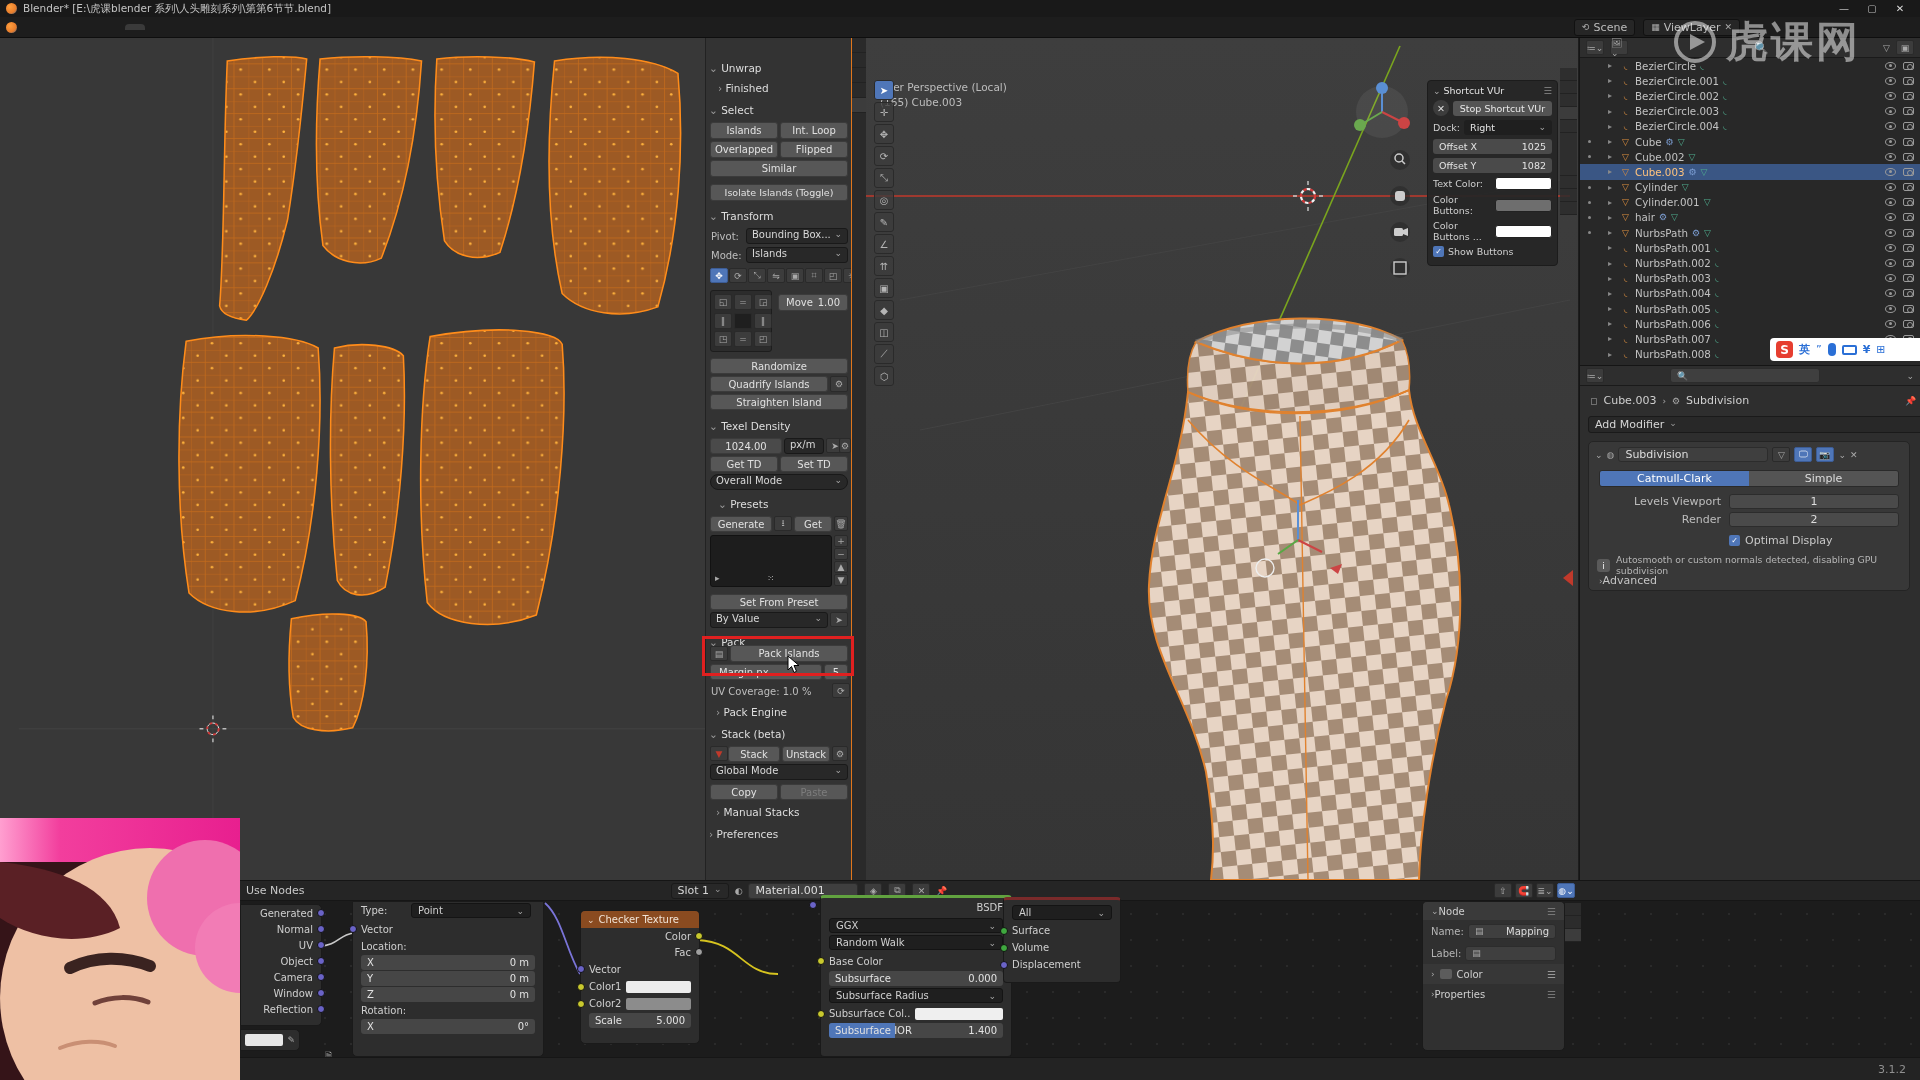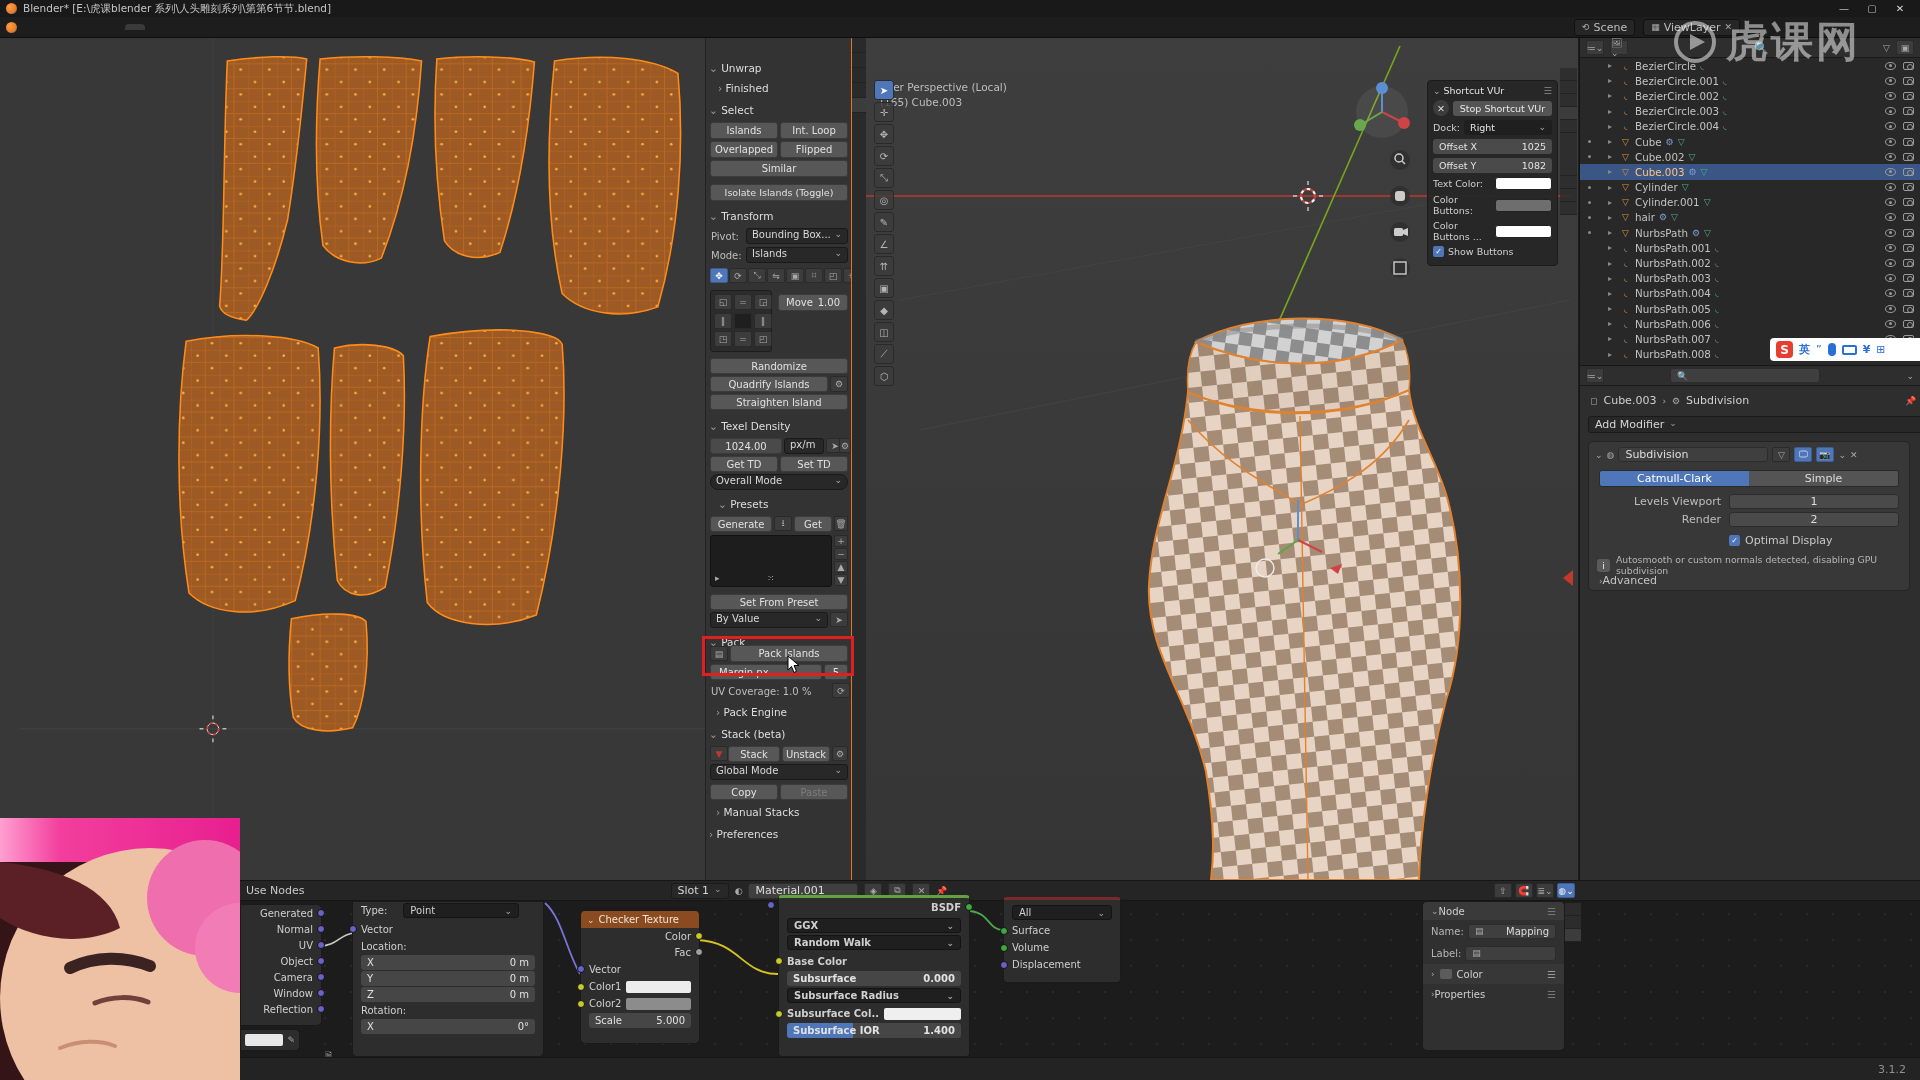--- a/index.html
+++ b/index.html
@@ -965,21 +965,21 @@
         </div>
     </div>
     <div class="node" style="left:240px;top:128px;width:60px;height:22px;border-radius:0 5px 5px 0;display:flex;align-items:center;gap:4px;padding:0 4px;">
       <span style="flex:1;height:12px;background:#e8e8e8;border-radius:2px;"></span>
       <span class="glyph">✎</span>
     </div>
 
     <div class="node" style="left:352px;top:0px;width:192px;height:156px;border-radius:0 0 5px 5px;">
       <div class="nrow" style="justify-content:space-between;">
         <span>Type:</span>
-        <span class="ndd" style="width:120px;margin:16px;">
+        <span class="ndd" style="width:120px;margin:4px;">
             <span>Point</span>
             <span class="glyph">⌄</span>
           </span>
       </div>
       <div class="nrow" style="height:20px;">
           <span class="sock s-purple" style="left:-4px;top:6px;"></span>
           <span>Vector</span>
         </div>
       <div class="nrow" style="height:15px;">
           <span>Location:</span>
@@ -1031,21 +1031,21 @@
           <span class="sock s-yellow" style="left:-4px;top:5px;"></span>
           <span>Color2</span>
           <span style="flex:1;height:12px;background:#8c8c8c;border-radius:2px;"></span>
         </div>
       <div class="nslider">
           <span>Scale</span>
           <span>5.000</span>
         </div>
     </div>
 
-    <div class="node" style="left:778px;top:-6px;width:192px;height:162px;border-top:3px solid #61a23f;border-radius:4px;font-weight:bold;">
+    <div class="node" style="left:820px;top:-6px;width:192px;height:162px;border-top:3px solid #61a23f;border-radius:4px;">
       <div class="nrow right" style="height:18px;">
           <span>BSDF</span>
           <span class="sock s-green" style="right:-4px;top:5px;"></span>
         </div>
       <div class="ndd">
           <span>GGX</span>
           <span class="glyph">⌄</span>
         </div>
       <div class="ndd">
           <span>Random Walk</span>

